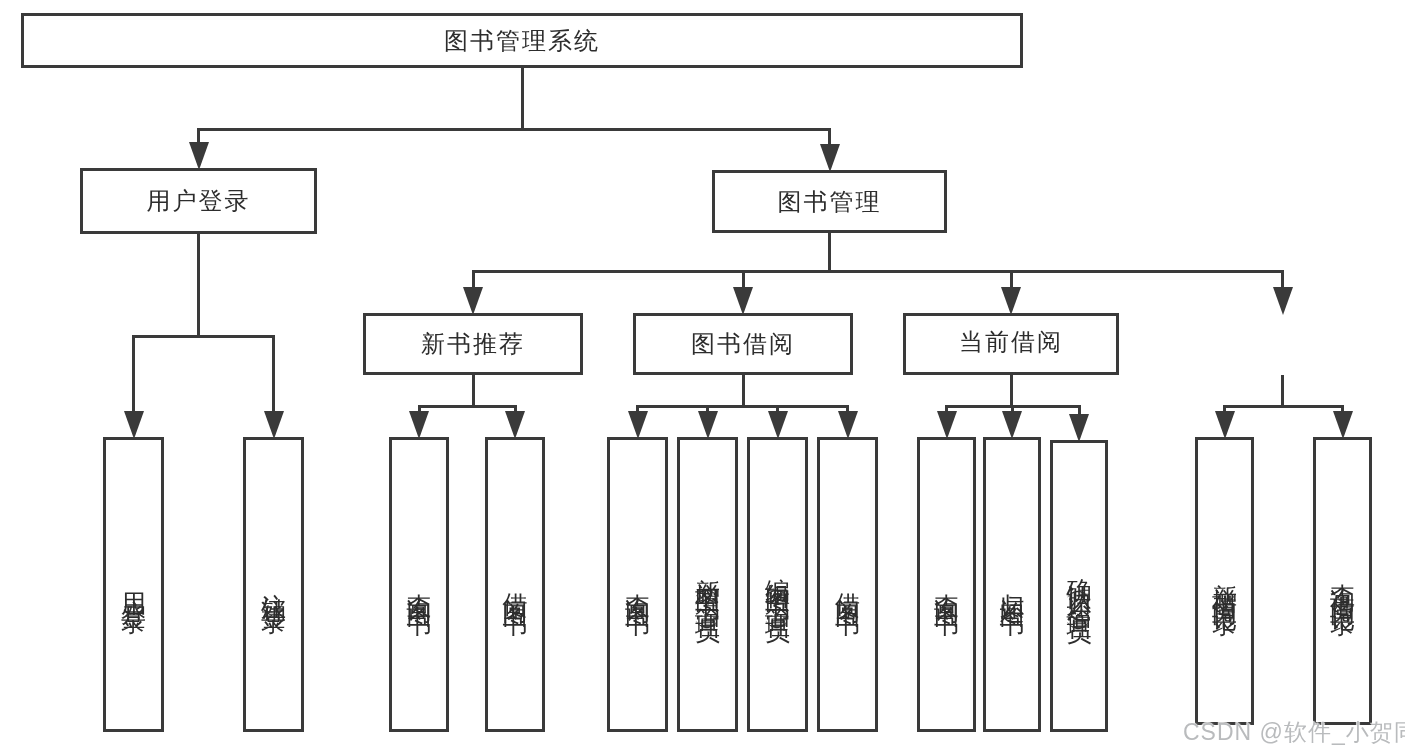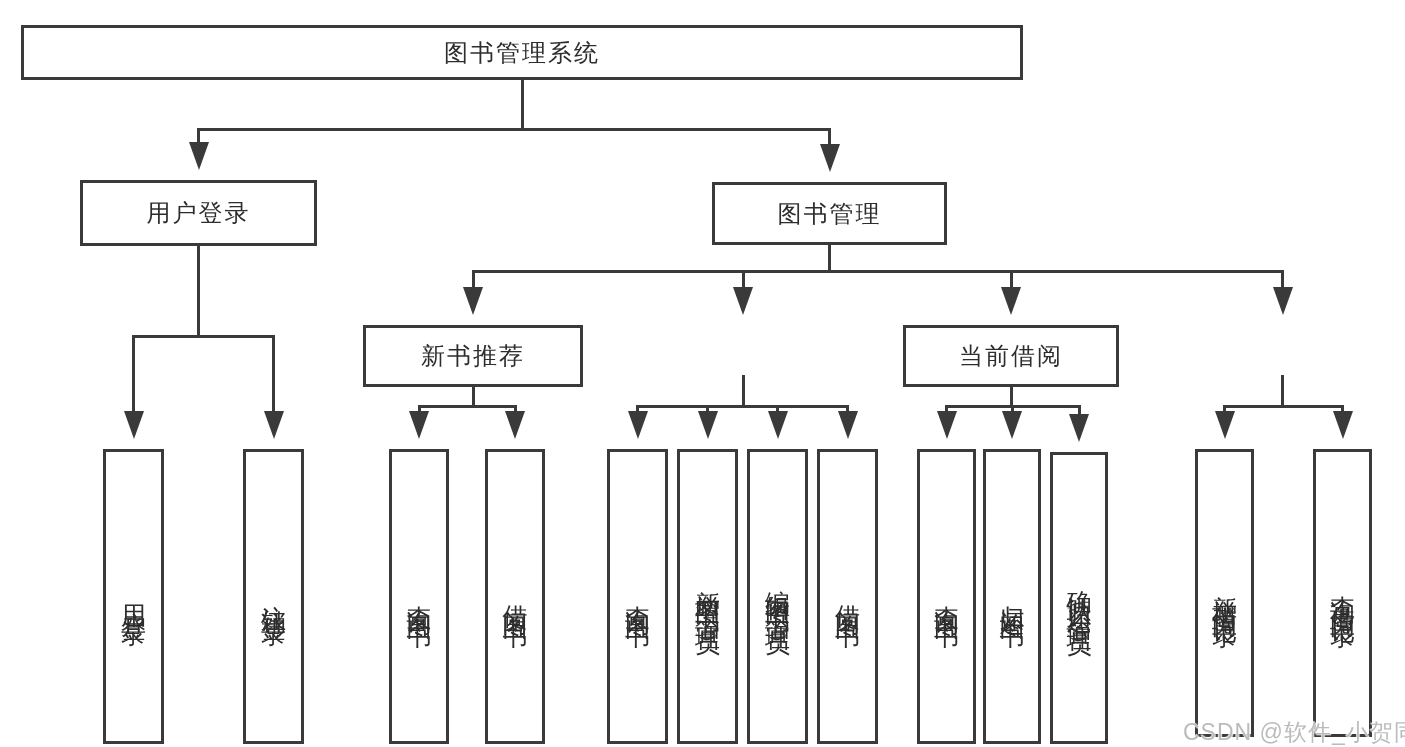--- a/index.html
+++ b/index.html
@@ -21,21 +21,20 @@
   #connector-layer{z-index:1;}
   #node-layer{z-index:2;}
   .node{
     position:absolute;
     box-sizing:border-box;
     border:3px solid var(--line);
     background:var(--bg);
     display:flex;
     align-items:center;
     justify-content:center;
-    margin-top:12px;
   }
   .node .label{
     color:var(--text);
     font-size:24px;
     letter-spacing:2px;
     white-space:nowrap;
     line-height:1;
   }
   .node.vert .label{
     writing-mode:vertical-rl;
@@ -130,21 +129,24 @@
       </div>
       <div class="node" style="left: 80px; top: 168px; width: 237px; height: 66px;">
         <span class="label">用户登录</span>
       </div>
       <div class="node" style="left: 712px; top: 170px; width: 235px; height: 63px; align-items: center;">
         <span class="label">图书管理</span>
       </div>
       <div class="node" style="left: 363px; top: 313px; width: 220px; height: 62px;">
         <span class="label">新书推荐</span>
       </div>
-      <div class="node" style="left: 903px; top: 313px; width: 216px; height: 62px;">
+      <div class="node" style="left: 633px; top: 313px; width: 220px; height: 62px;">
+        <span class="label">图书借阅</span>
+      </div>
+      <div class="node" style="left: 903px; top: 313px; width: 216px; height: 62px; font-family: Liberation Mono, monospace;">
         <span class="label">当前借阅</span>
       </div>
       <div class="node vert" style="left: 103px; top: 437px; width: 61px; height: 295px;">
         <span class="label">用户登录</span>
       </div>
       <div class="node vert" style="left: 243px; top: 437px; width: 61px; height: 295px;">
         <span class="label">注销登录</span>
       </div>
       <div class="node vert" style="left: 389px; top: 437px; width: 60px; height: 295px;">
         <span class="label">查询图书</span>

